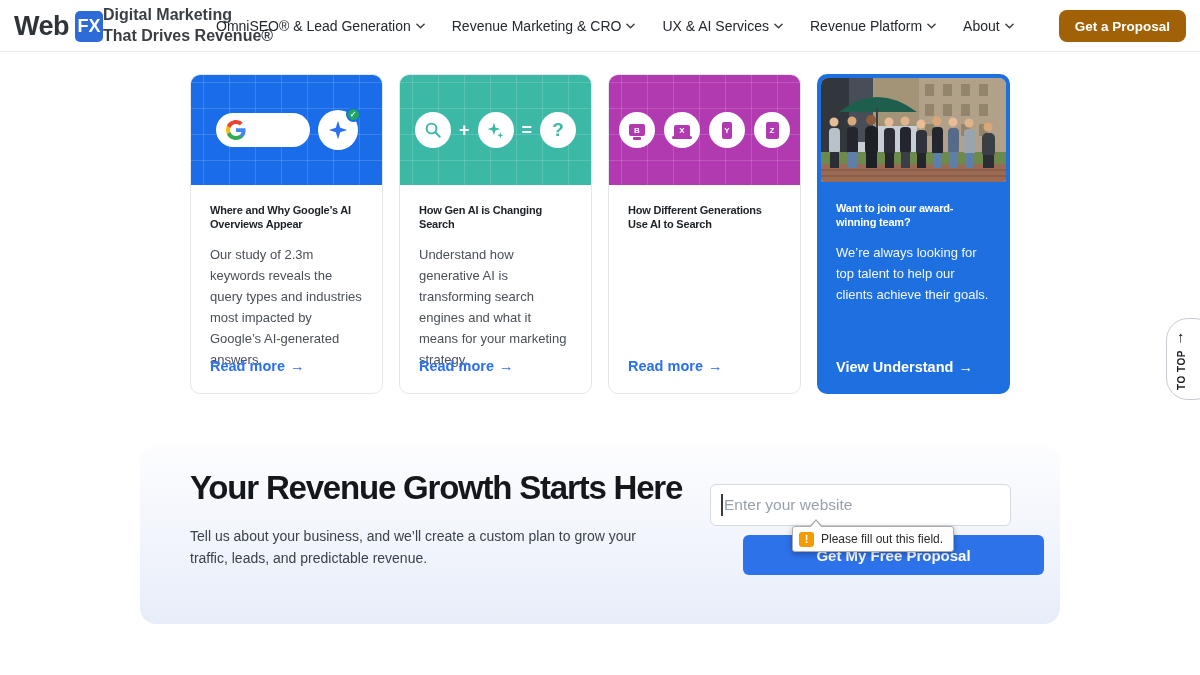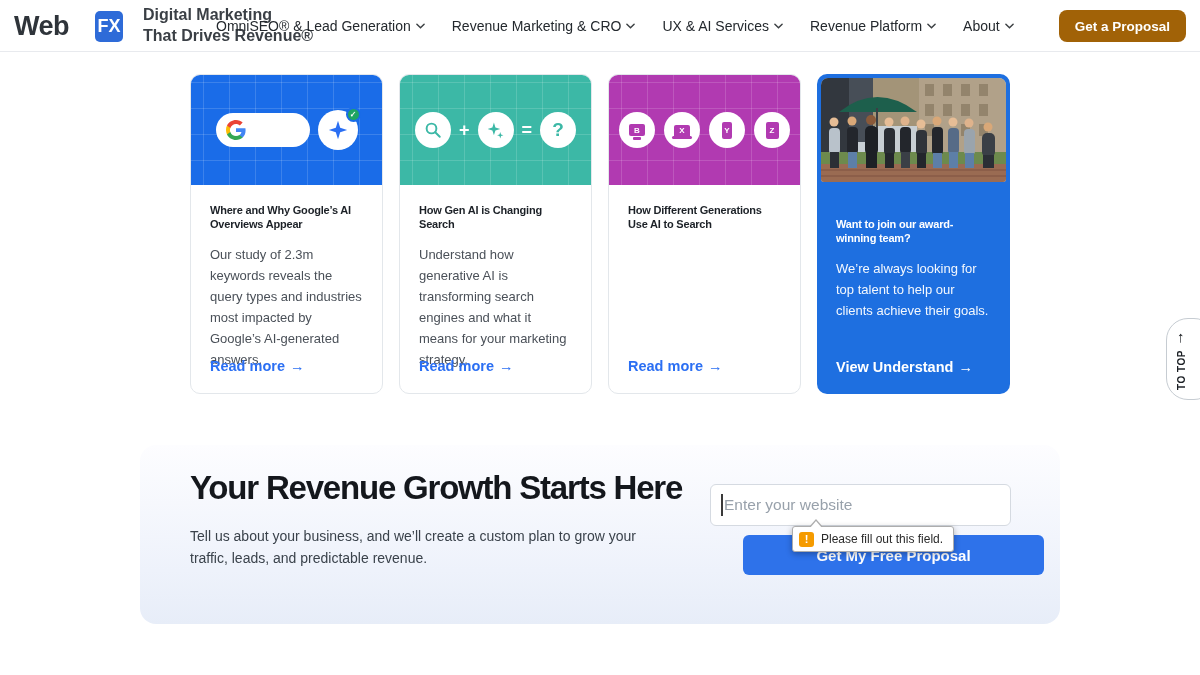--- a/index.html
+++ b/index.html
@@ -1,21 +1,21 @@
 <!DOCTYPE html>
 <html><head>
 <meta charset="utf-8">
 <style>
   * { margin:0; padding:0; box-sizing:border-box; }
   html,body { width:1200px; height:675px; background:#ffffff; font-family:"Liberation Sans", sans-serif; overflow:hidden; }
   .page { position:relative; width:1200px; height:675px; background:#fff; }
 
   
   .header { position:absolute; top:0; left:0; width:1200px; height:52px; background:#fff; border-bottom:1px solid #e8eaee; }
-  .logo-row { position:absolute; left:14px; top:0; height:52px; display:flex; align-items:center; cursor:pointer;gap:20px; }
+  .logo-row { position:absolute; left:14px; top:0; height:52px; display:flex; align-items:center; cursor:pointer; }
   .logo-web { font-size:27px; font-weight:600; color:#2f343a; letter-spacing:-0.5px; }
   .logo-fx { width:28px; height:31px; margin-left:6px; background:#2e6bd8; border-radius:5px; color:#fff; font-size:18px; font-weight:800; display:flex; align-items:center; justify-content:center; }
   .tagline { font-size:16px; font-weight:700; color:#3a3f45; line-height:1.3; }
   .nav { position:absolute; left:216px; top:0; height:52px; display:flex; align-items:center; gap:27px; }
   .nav-item { display:flex; align-items:center; gap:5px; font-size:14px; font-weight:500; color:#24292e; cursor:pointer; white-space:nowrap; }
   .chev { width:9px; height:6px; display:inline-block; }
   .cta-btn { position:absolute; right:14px; top:10px; height:32px; padding:0 16px; background:#a16207; color:#fff; border:none; border-radius:8px; font-size:13.5px; font-weight:700; font-family:"Liberation Sans",sans-serif; cursor:pointer; }
 
   
   .cards { position:absolute; left:190px; top:74px; display:flex; gap:16px; }
@@ -38,21 +38,21 @@
   .dev { background:#b13ab1; color:#fff; font-size:8px; font-weight:800; display:flex; align-items:center; justify-content:center; position:relative; }
   .dev-monitor { width:16px; height:12px; border-radius:2px; }
   .dev-monitor::after { content:""; position:absolute; bottom:-4px; left:4px; width:8px; height:3px; background:#b13ab1; border-radius:1px; }
   .dev-laptop { width:16px; height:11px; border-radius:2px 2px 0 0; }
   .dev-laptop::after { content:""; position:absolute; bottom:-3px; left:-2px; width:20px; height:2.5px; background:#b13ab1; border-radius:2px; }
   .dev-phone { width:10px; height:17px; border-radius:2px; }
   .dev-tablet { width:13px; height:17px; border-radius:2px; }
 
   .card-photo-wrap { position:absolute; top:4px; left:4px; right:4px; height:104px; border-radius:7px 7px 3px 3px; overflow:hidden; }
   .card4 { border:none; }
-  .card4 .card-body { padding-top:36px; margin-top:108px; }
+  .card4 .card-body { padding-top:20px; margin-top:108px; }
   .card4 .card-title { color:#fff; }
   .card4 .card-text { color:rgba(255,255,255,.95); }
   .card4 .card-link { color:#fff; }
 
   
   .to-top { position:absolute; top:318px; right:-16px; width:50px; height:82px; background:#fff; border:1px solid #c6ccd2; border-radius:22px; display:flex; flex-direction:column; align-items:flex-start; justify-content:center; padding-left:9px; gap:5px; cursor:pointer; }
   .to-top-arrow { font-size:15px; font-weight:800; color:#15181d; margin-left:1px; }
   .to-top-label { writing-mode:vertical-rl; transform:rotate(180deg); font-size:10px; font-weight:700; color:#1b1f24; letter-spacing:0.5px; }
 
   

